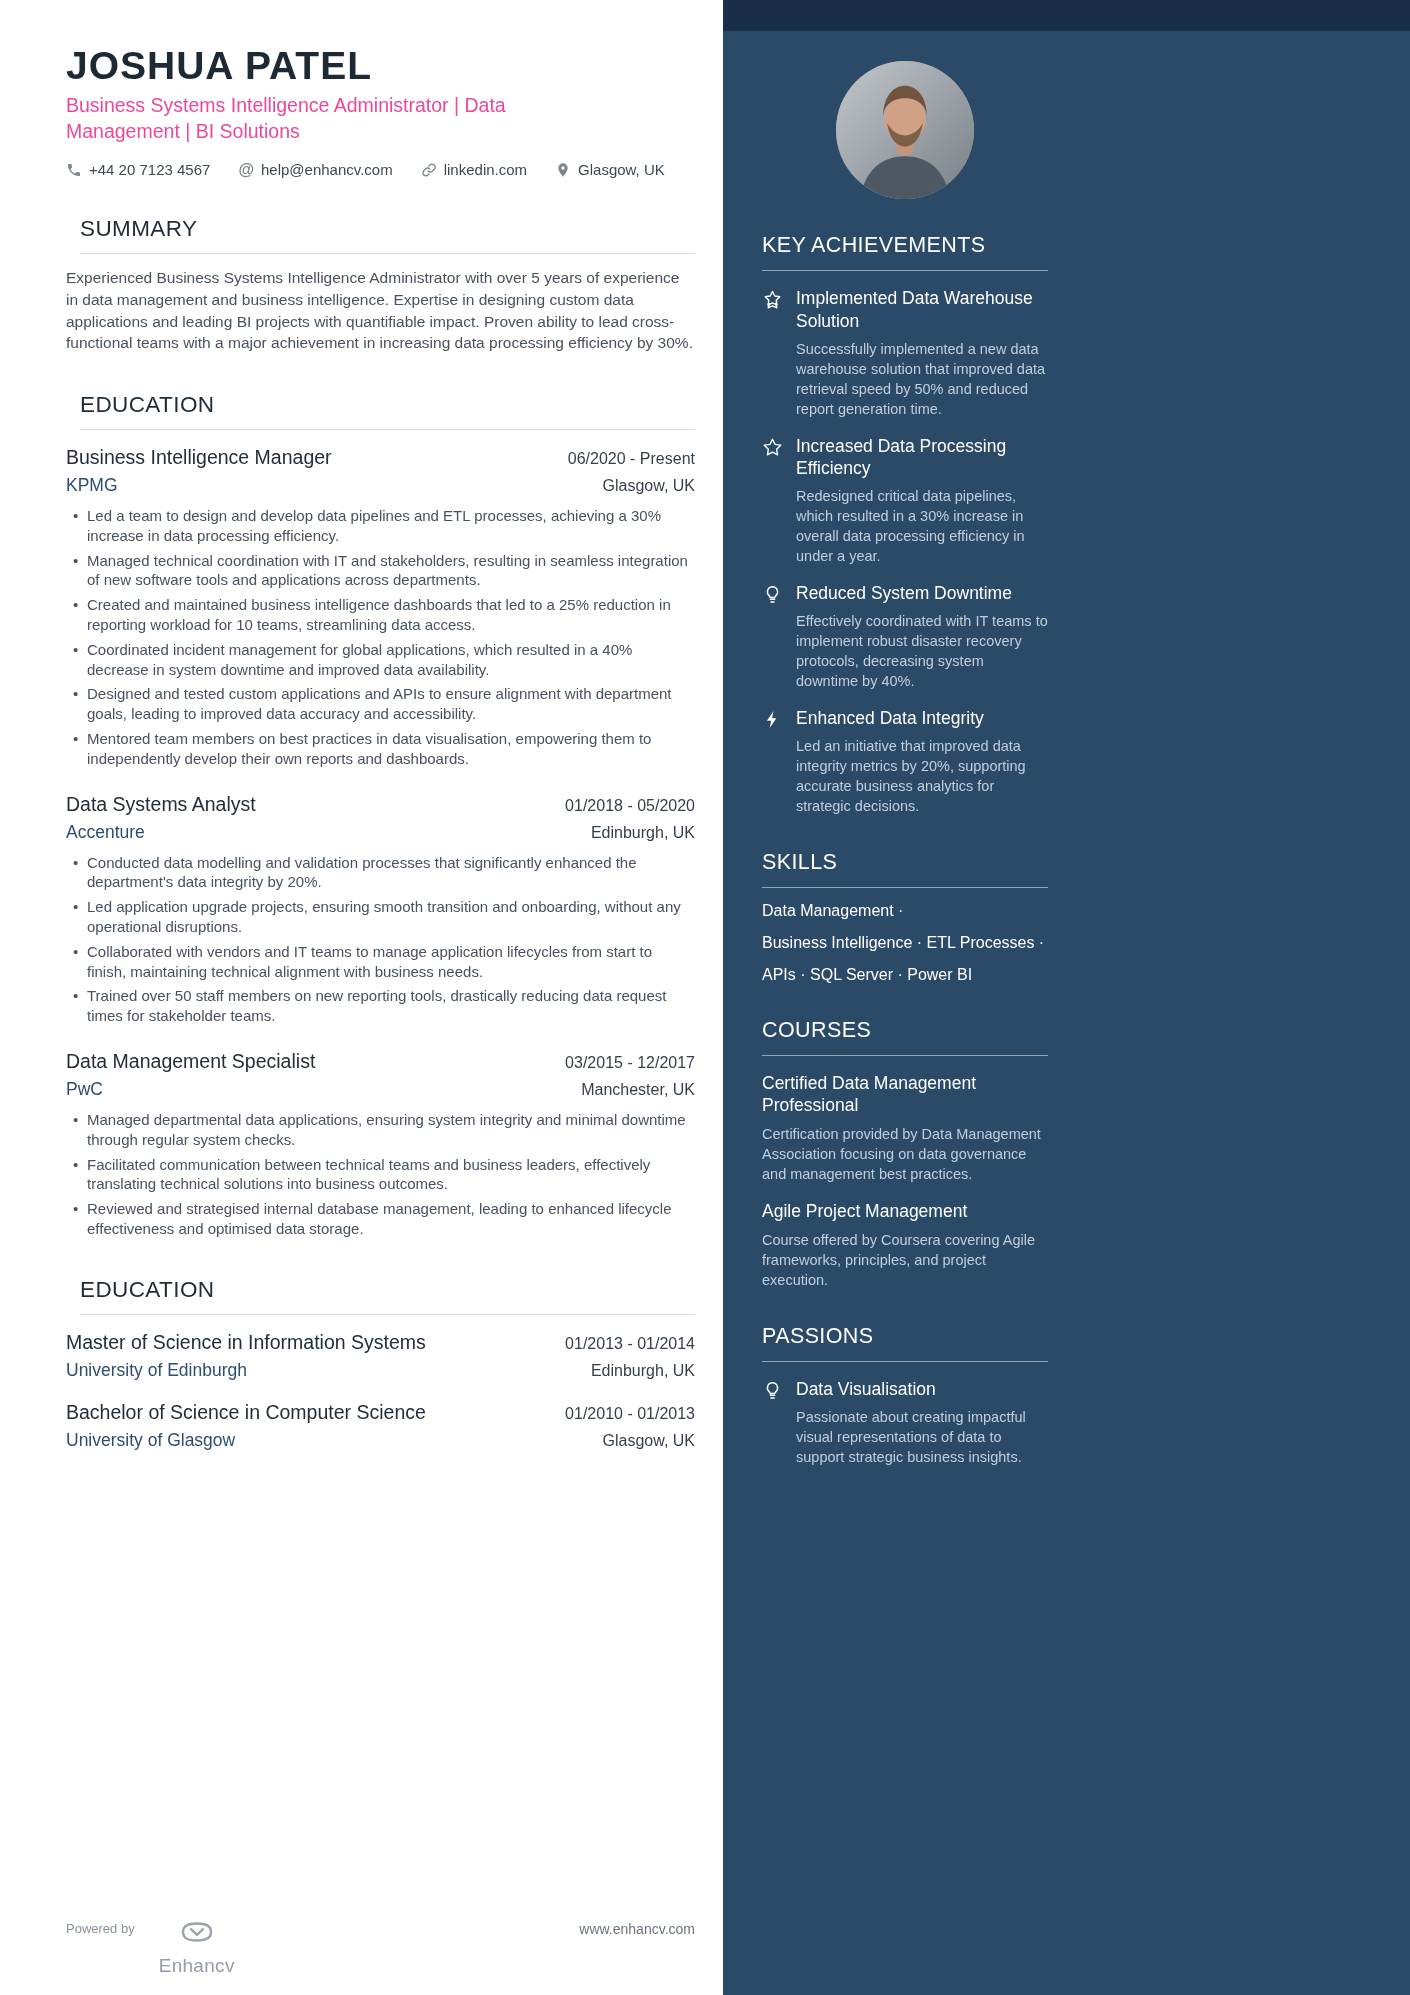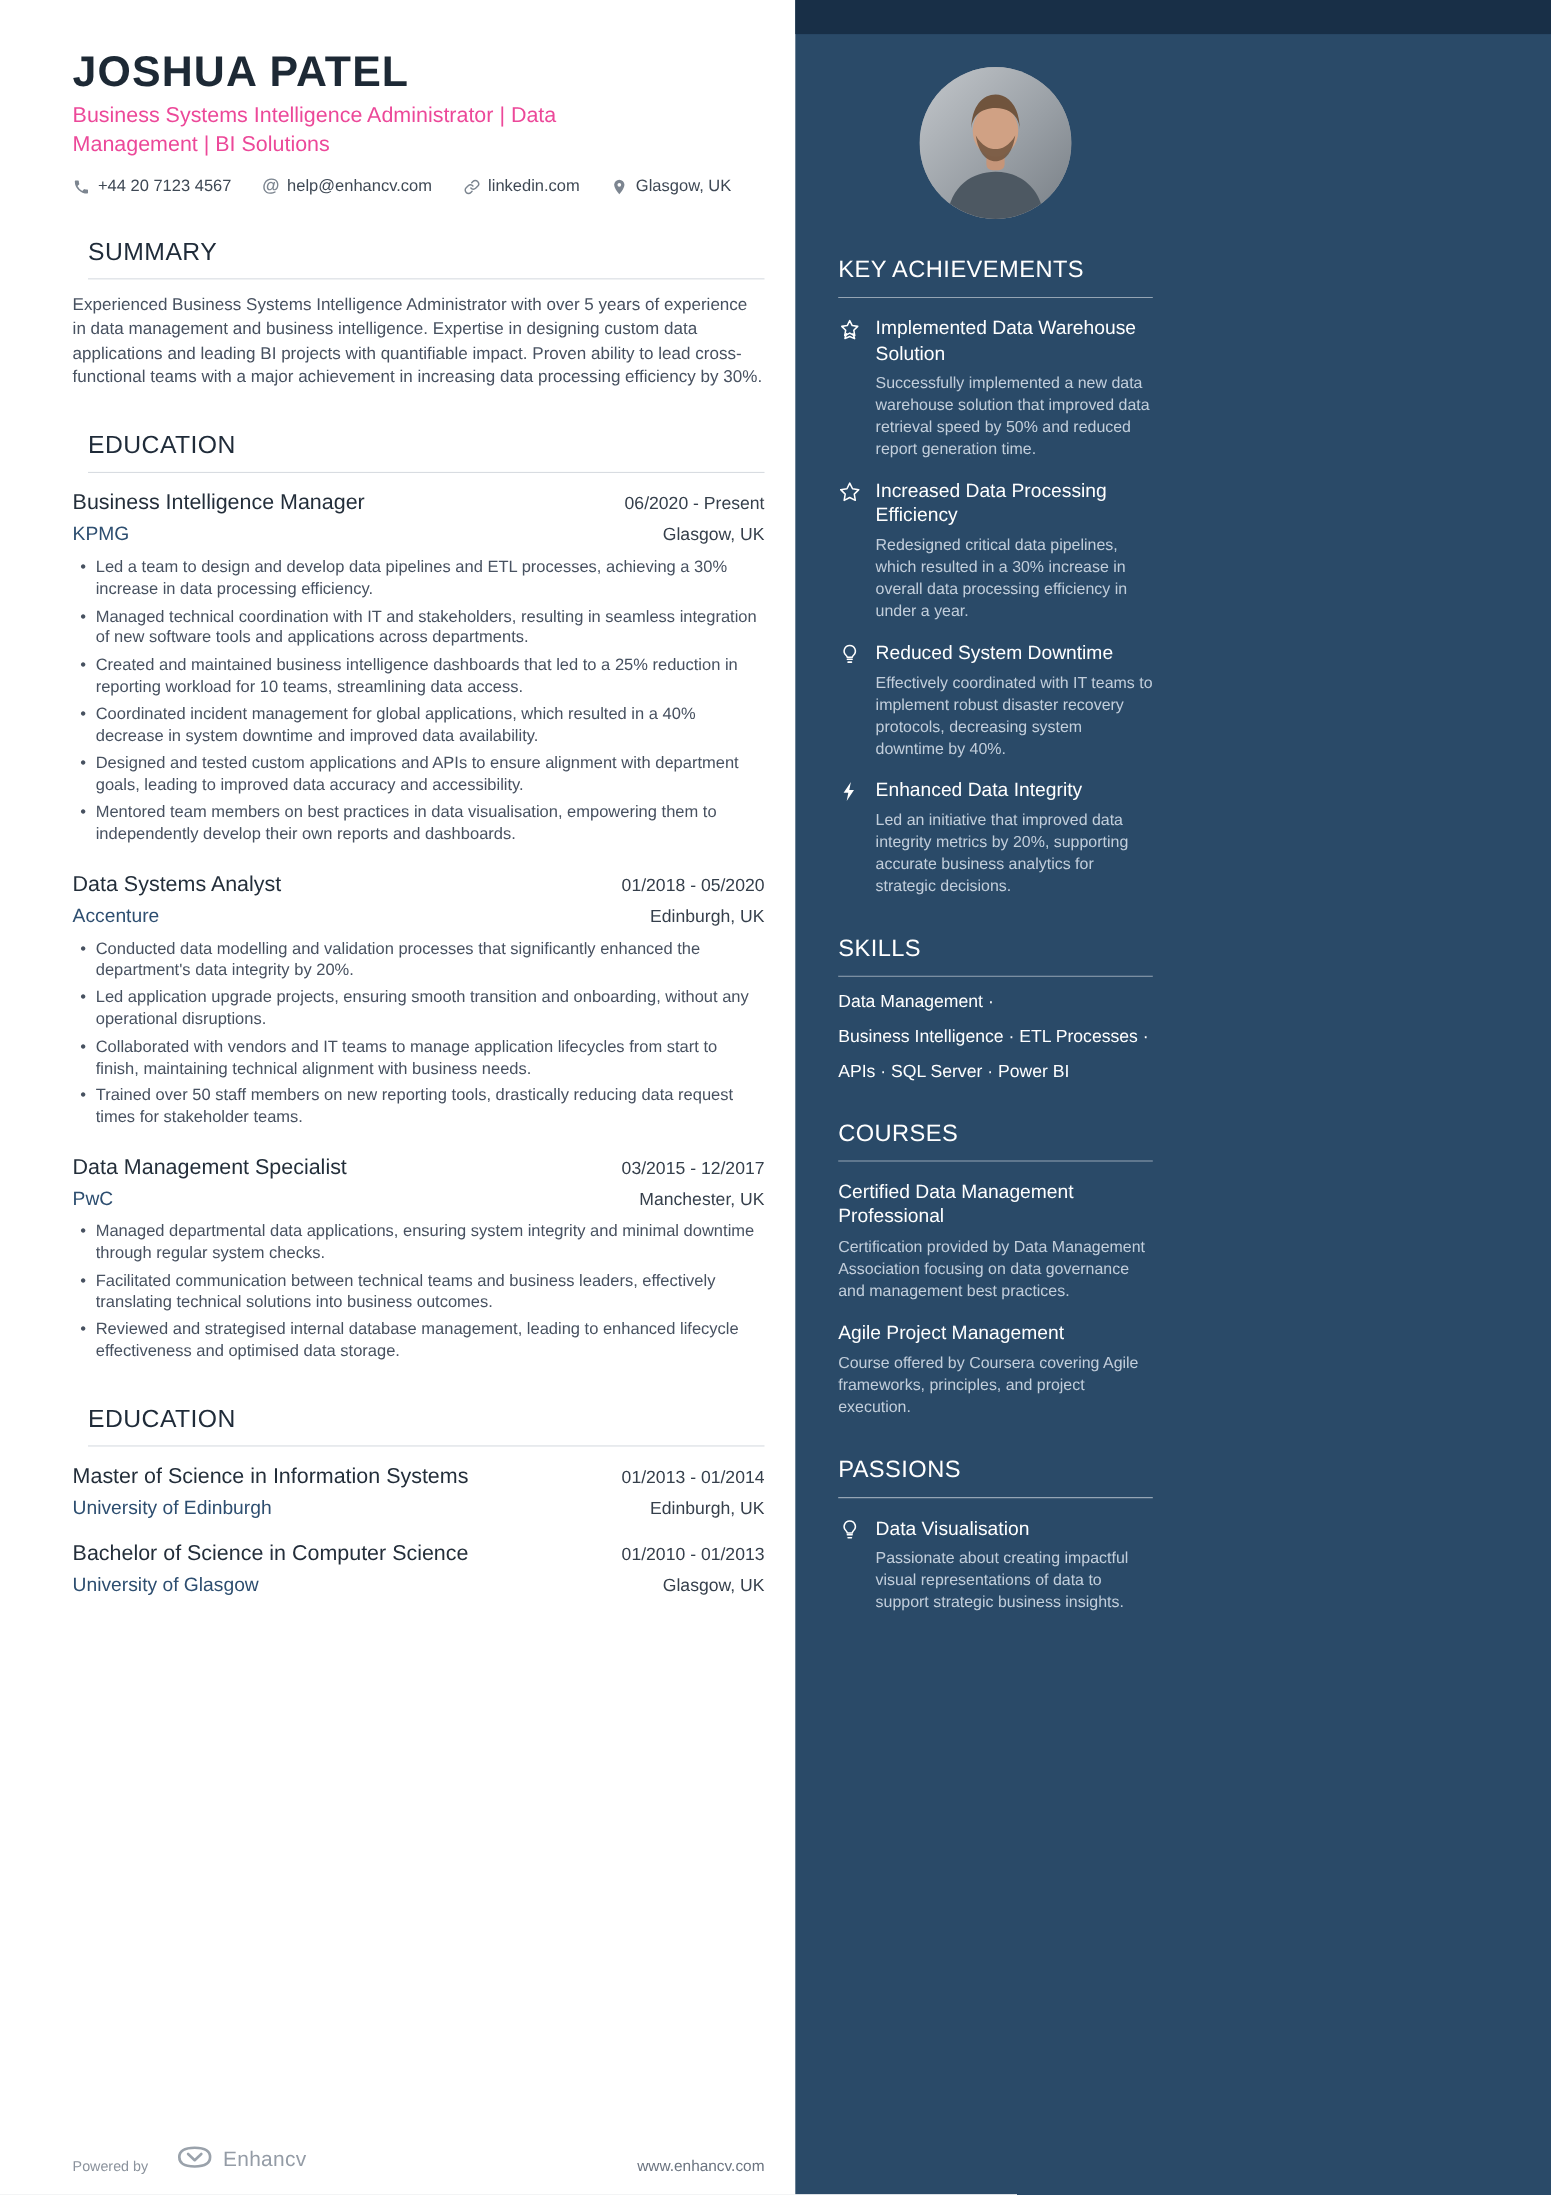--- a/index.html
+++ b/index.html
@@ -27,23 +27,23 @@
   .entry-dates { font-size:16px; color:#353f4b; white-space:nowrap; }
   .entry-sub { display:flex; justify-content:space-between; align-items:baseline; margin-top:6px; }
   .entry-org { font-size:17.5px; color:#2d4e70; }
   .entry-loc { font-size:16px; color:#353f4b; white-space:nowrap; }
   ul.bullets { list-style:none; margin-top:10px; padding-left:21px; }
   ul.bullets li { position:relative; font-size:15px; line-height:1.32; color:#475160; margin-bottom:5px; }
   ul.bullets li::before { content:"•"; position:absolute; left:-14px; top:0; color:#475160; }
 
   .edu-entry { margin-top:16px; margin-bottom:20px; }
 
-  .footer { position:absolute; left:66px; right:28px; bottom:18px; display:flex; align-items:flex-end; }
+  .footer { position:absolute; left:66px; right:28px; bottom:18px; display:flex; align-items:flex-start; }
   .powered-by { font-size:13px; color:#8a929c; }
-  .logo-wrap { display:flex; align-items:center; gap:8px; margin-left:24px; }
+  .logo-wrap { display:flex; align-items:center; gap:8px; margin-left:24px;flex-direction:column; }
   .brand-name { font-size:19px; color:#949ca6; letter-spacing:0.3px; }
   .footer-spacer { flex:1; }
   .footer-site { font-size:14px; color:#6b7480; }
 
   
   .sidebar { position:absolute; left:723px; top:0; width:687px; height:100%; background:#2a4a68; }
   .sidebar-topstrip { position:absolute; top:0; left:0; width:100%; height:31px; background:#182f47; }
   .sidebar-inner { position:relative; width:286px; margin-left:39px; padding-top:31px; color:#ffffff; }
   .photo { width:138px; height:138px; border-radius:50%; overflow:hidden; margin:30px auto 0; background:#9aa0a6; }
   .photo svg { display:block; width:100%; height:100%; }

